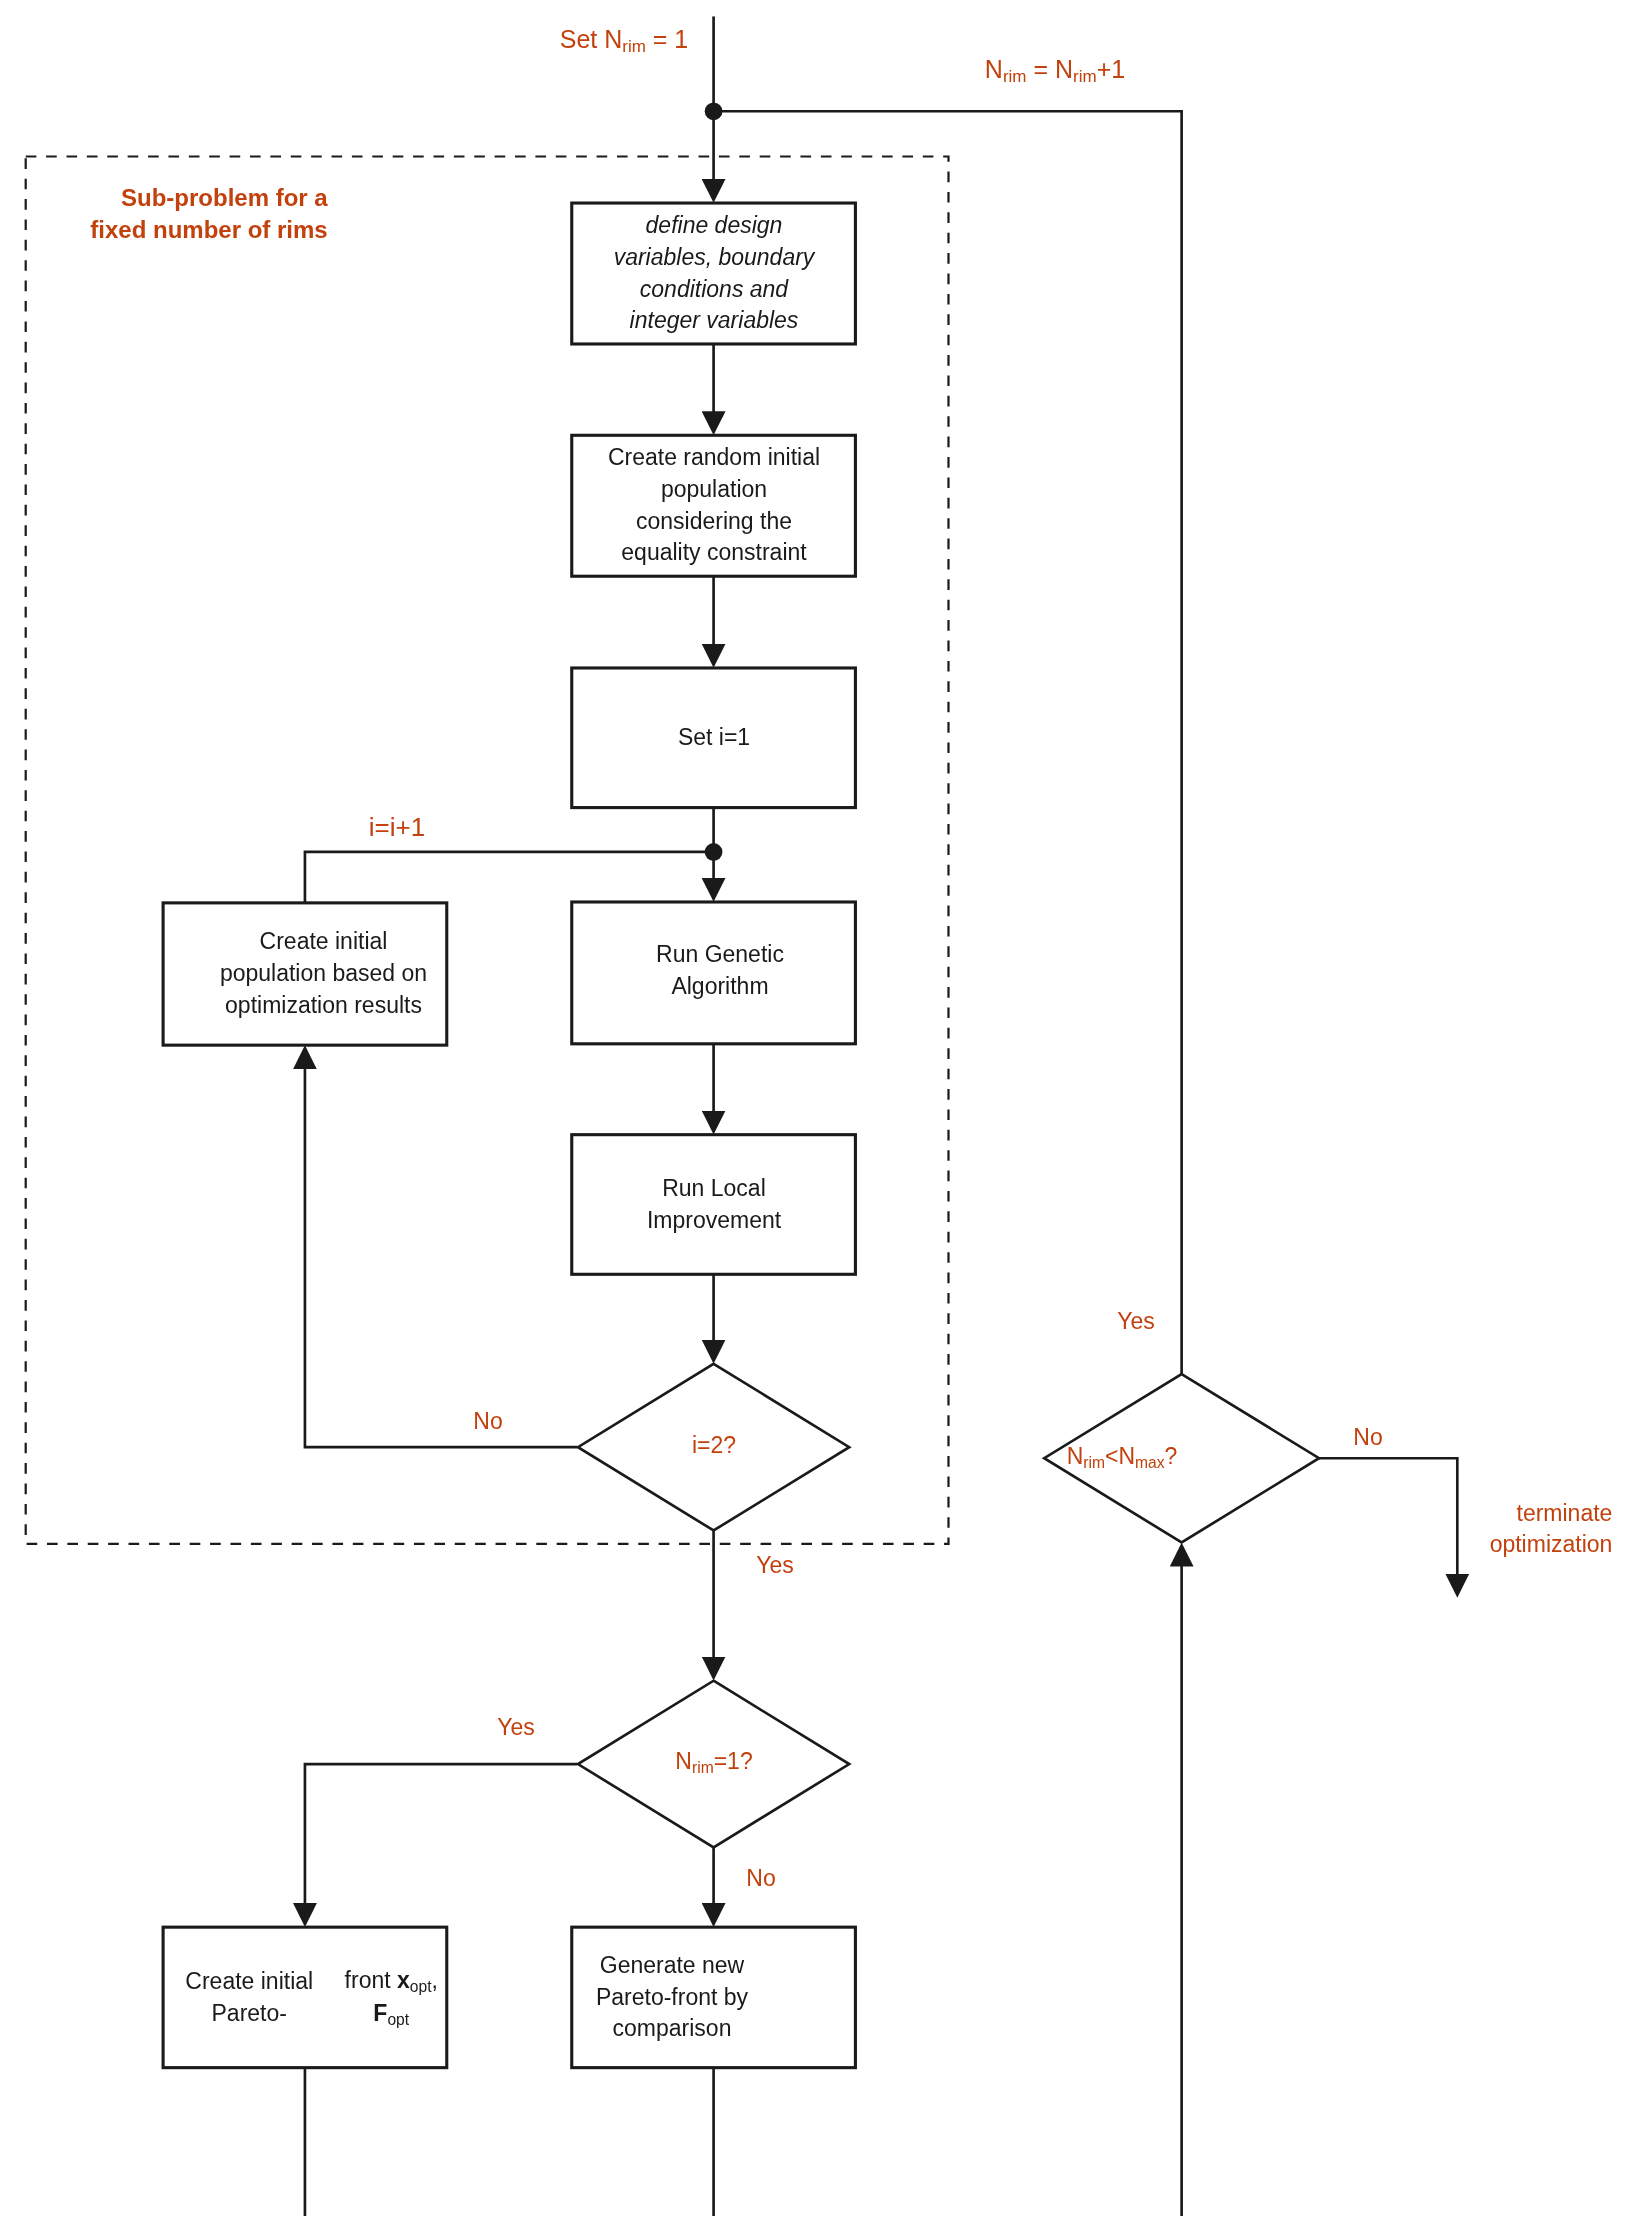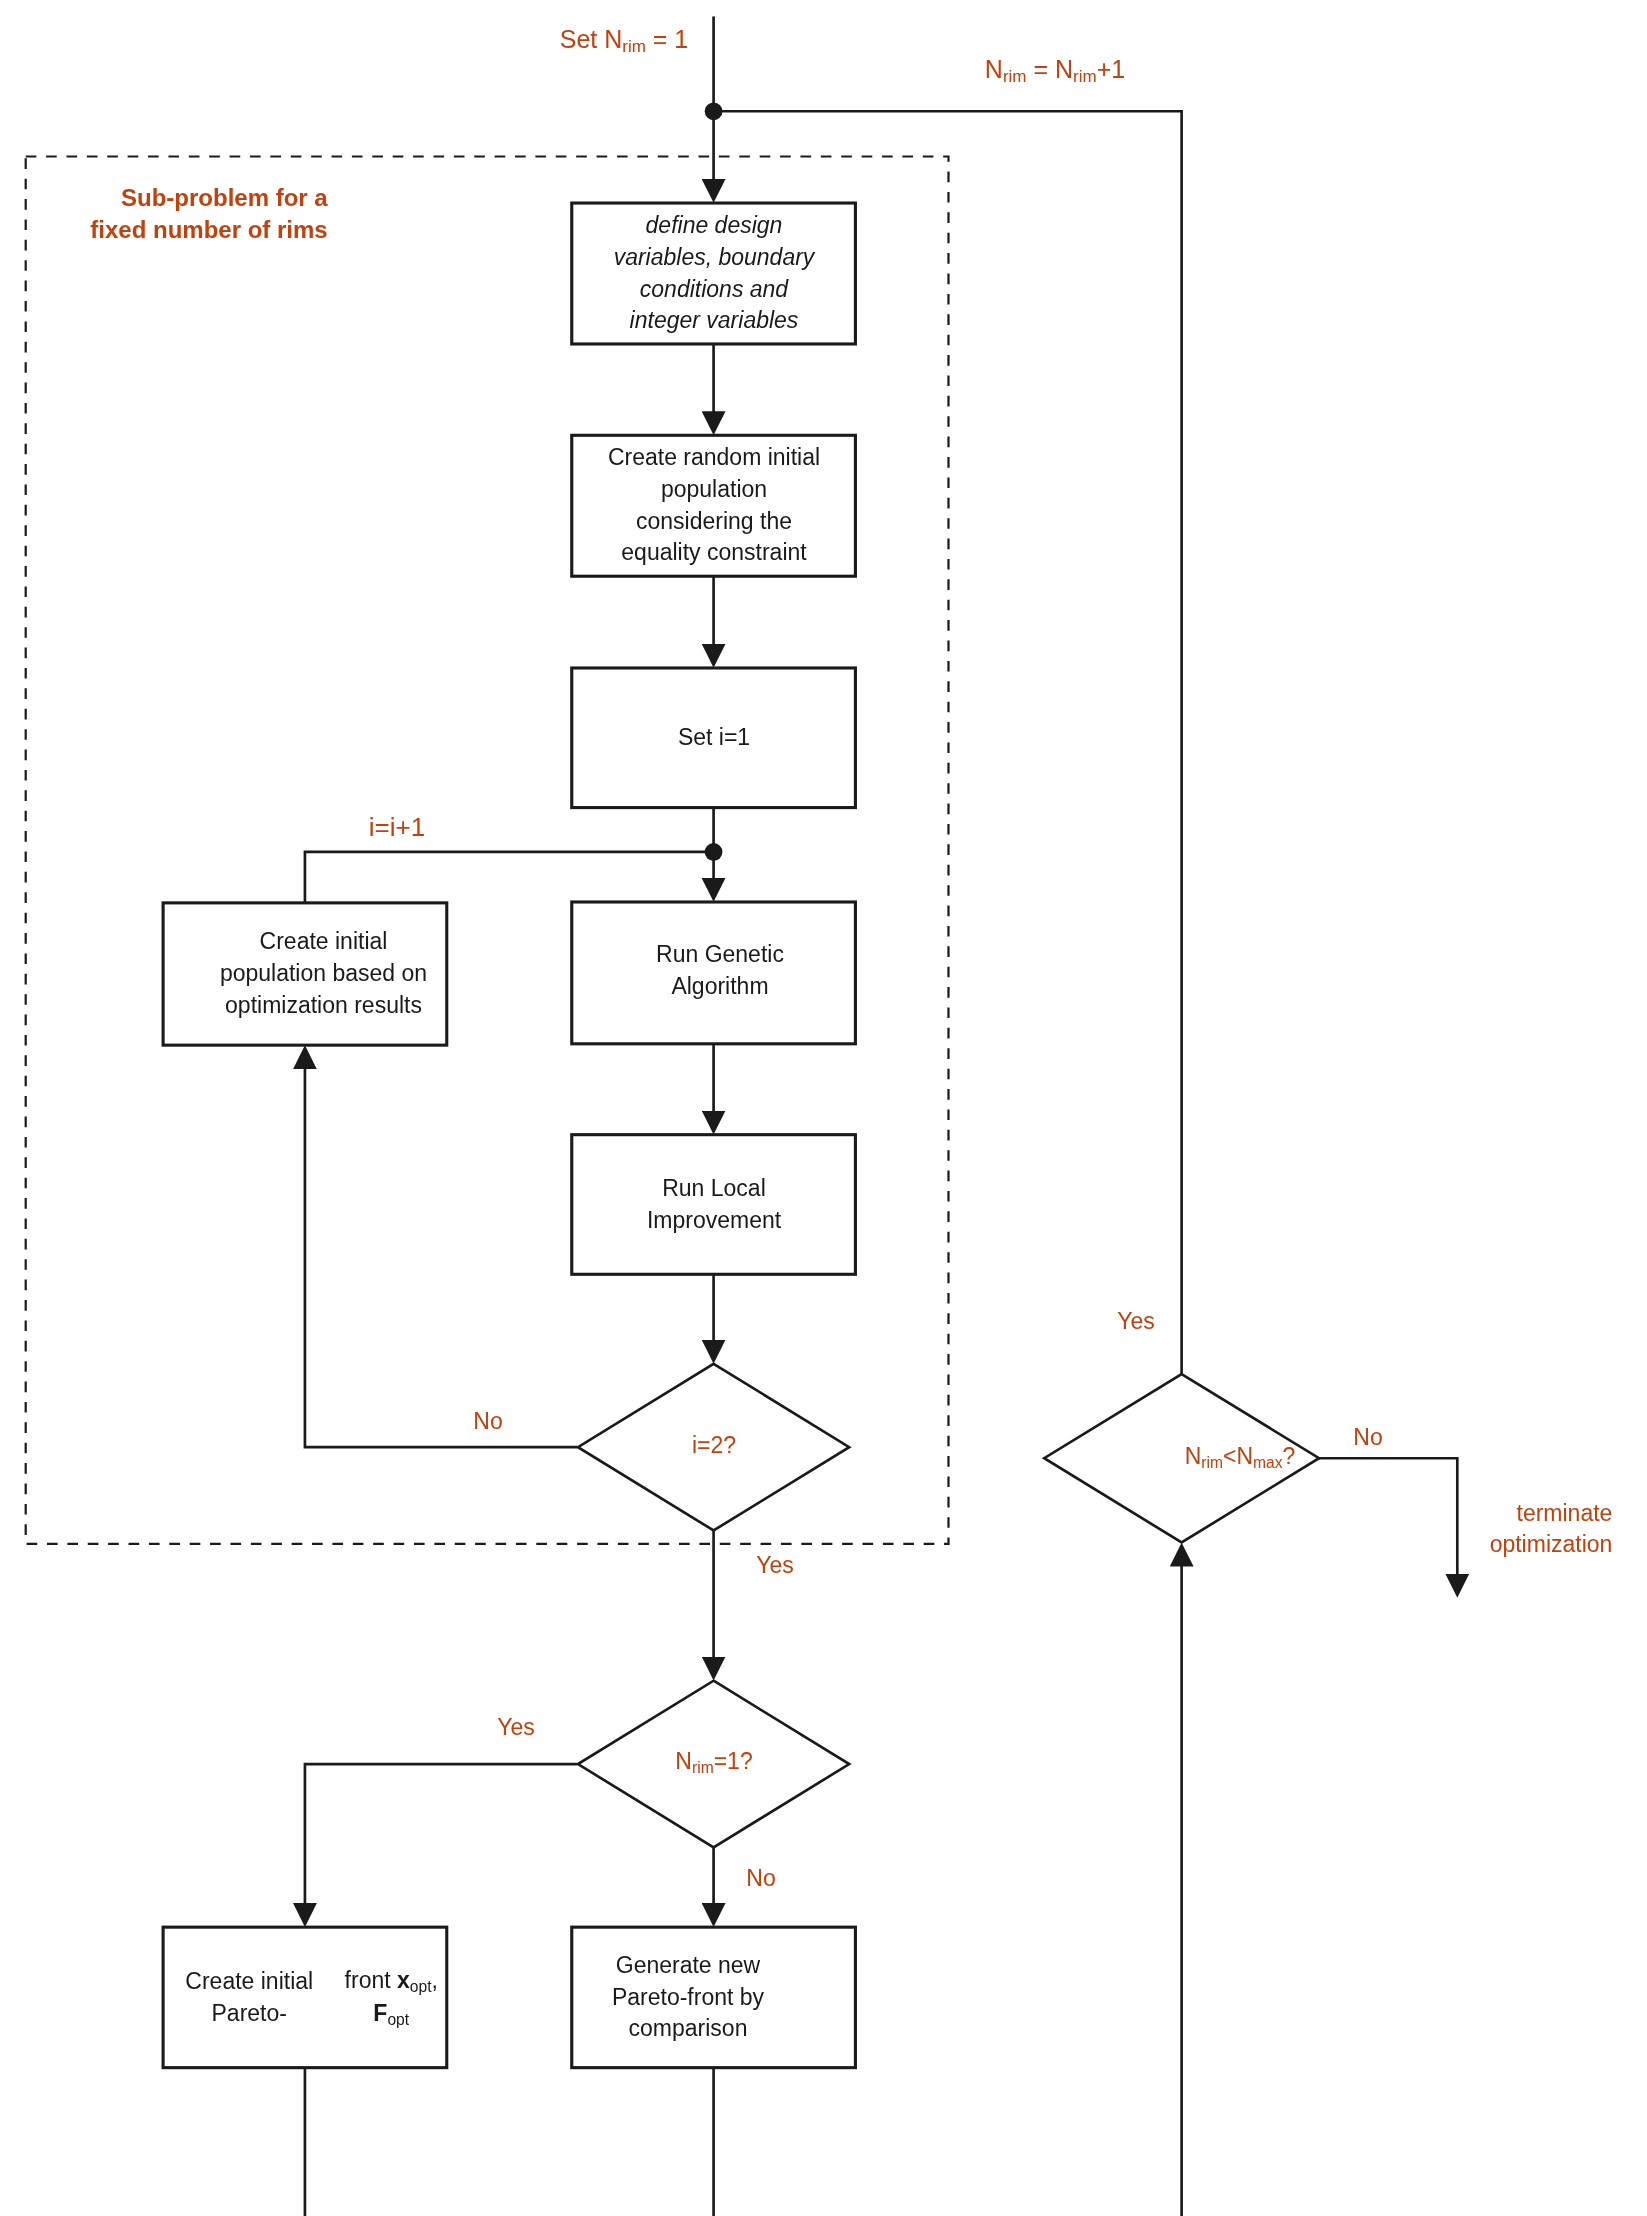--- a/index.html
+++ b/index.html
@@ -115,32 +115,32 @@
 considering the
 equality constraint</div>
   <div class="node-text" style="left:572px;top:668px;width:284px;height:140px;border-radius:23px;">Set i=1</div>
   <div class="node-text" style="left:163px;top:903px;width:321px;height:142px;">Create initial
 population based on
 optimization results</div>
   <div class="node-text" style="left:578px;top:902px;width:284px;height:138px;">Run Genetic
 Algorithm</div>
   <div class="node-text" style="left:572px;top:1135px;width:284px;height:140px;">Run Local
 Improvement</div>
-  <div class="node-text" style="left:560px;top:1927px;width:256px;height:141px;">Generate new
+  <div class="node-text" style="left:544px;top:1927px;width:256px;height:141px;">Generate new
 Pareto-front by
 comparison</div>
 
   <div class="node-text" style="left:163px;top:1927px;width:284px;height:141px;">
     <div>Create initial Pareto-</div>
     <div><span>front </span><span class="bold">x</span><span class="sub">opt</span><span>, </span><span class="bold">F</span><span class="sub">opt</span></div>
   </div>
 
   <div class="float-label" style="left:714px;top:1446px;"><span>i=2?</span></div>
   <div class="float-label" style="left:714px;top:1762px;"><span>N</span><span class="sub">rim</span><span>=1?</span></div>
-  <div class="float-label" style="left:1240px;top:1457px;"><span>N</span><span class="sub">rim</span><span>&lt;N</span><span class="sub">max</span><span>?</span></div>
+  <div class="float-label" style="left:1122px;top:1457px;"><span>N</span><span class="sub">rim</span><span>&lt;N</span><span class="sub">max</span><span>?</span></div>
 
   <div class="float-label big" style="left:624px;top:41px;"><span>Set N</span><span class="sub">rim</span><span> = 1</span></div>
   <div class="float-label big" style="left:1055px;top:71px;"><span>N</span><span class="sub">rim</span><span> = N</span><span class="sub">rim</span><span>+1</span></div>
   <div class="float-label small" style="left:397px;top:828px;"><span>i=i+1</span></div>
   <div class="float-label" style="left:488px;top:1422px;">No</div>
   <div class="float-label" style="left:775px;top:1566px;">Yes</div>
   <div class="float-label" style="left:516px;top:1728px;">Yes</div>
   <div class="float-label" style="left:761px;top:1879px;">No</div>
   <div class="float-label" style="left:1136px;top:1322px;">Yes</div>
   <div class="float-label" style="left:1368px;top:1438px;">No</div>

